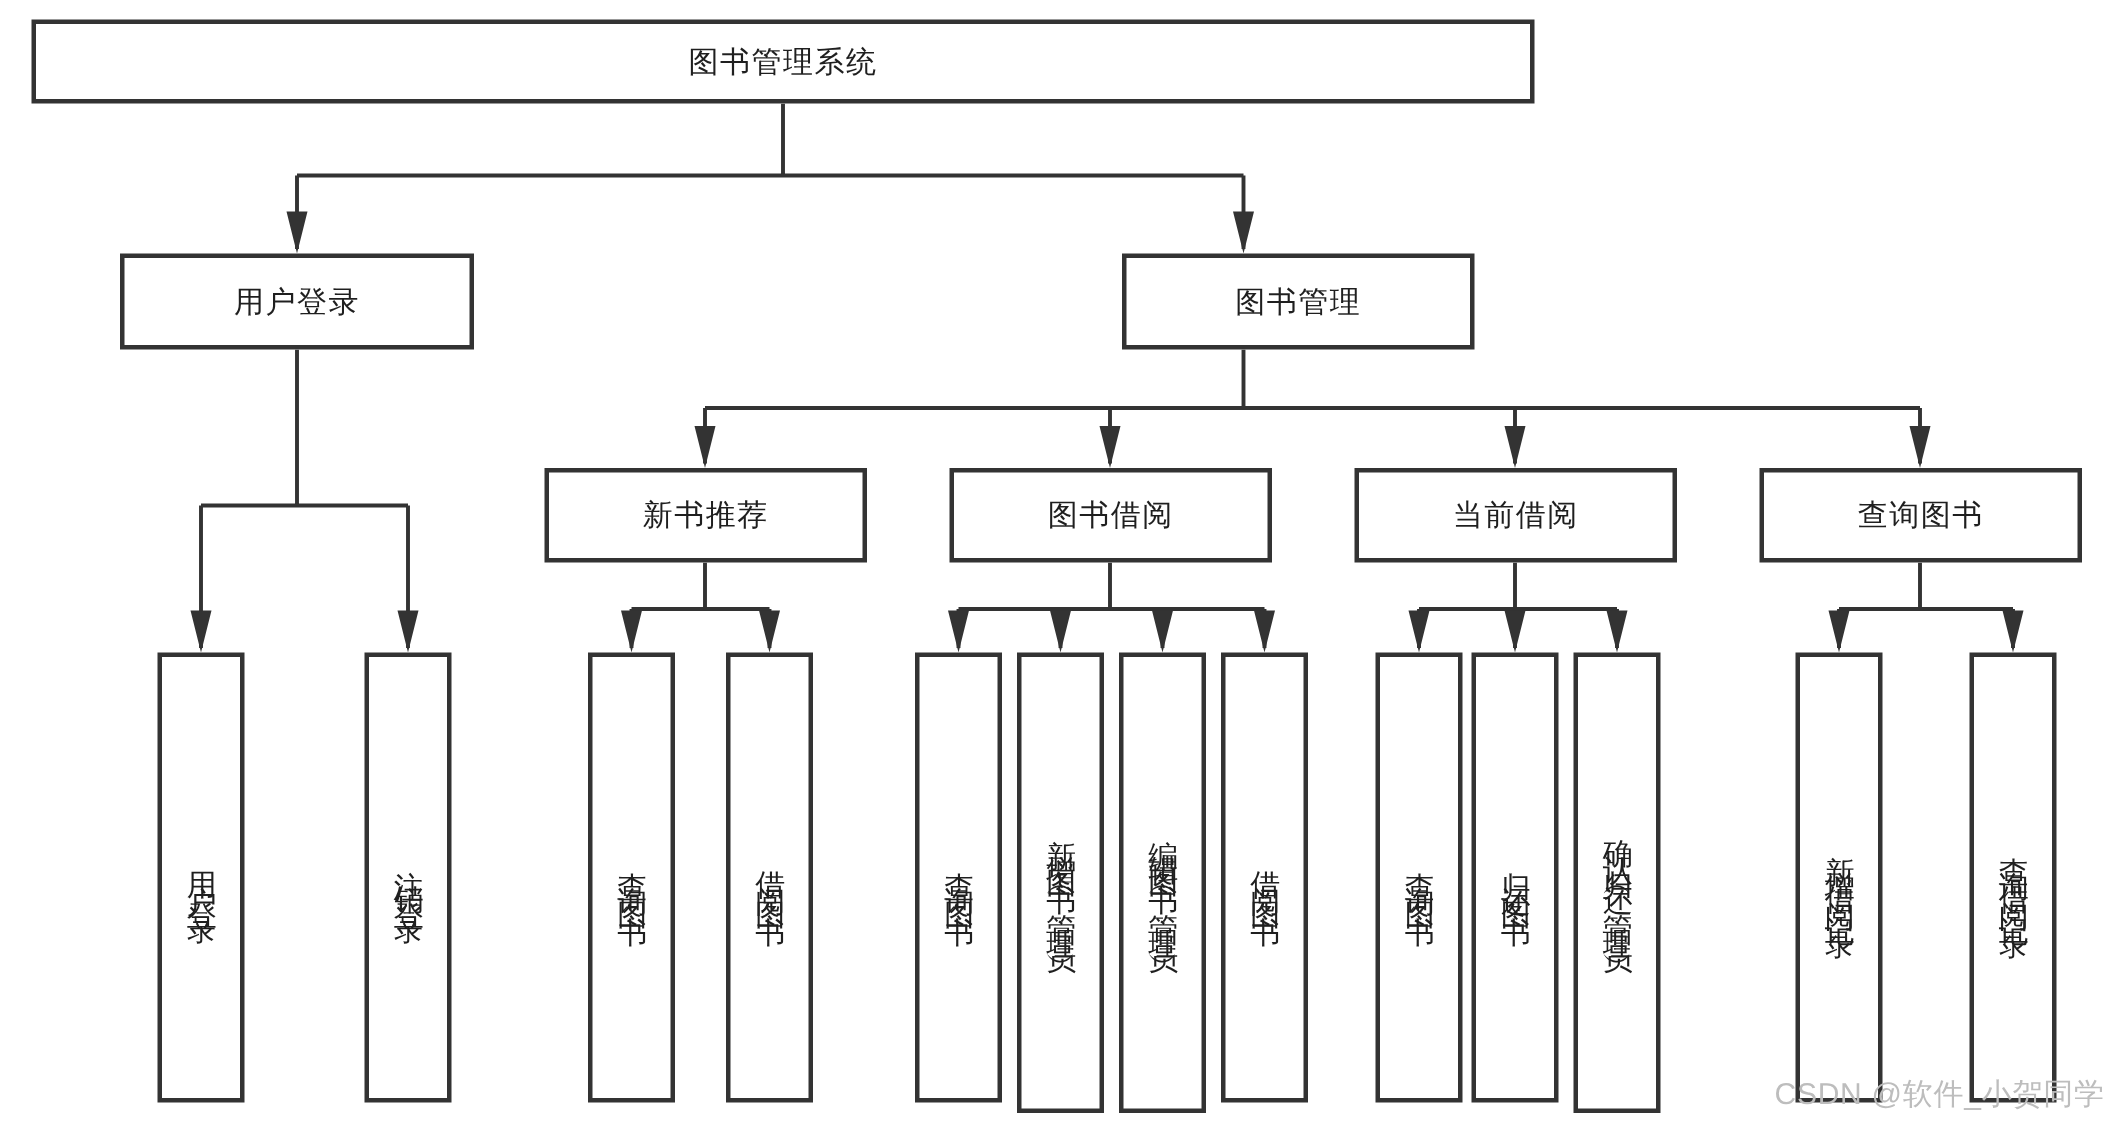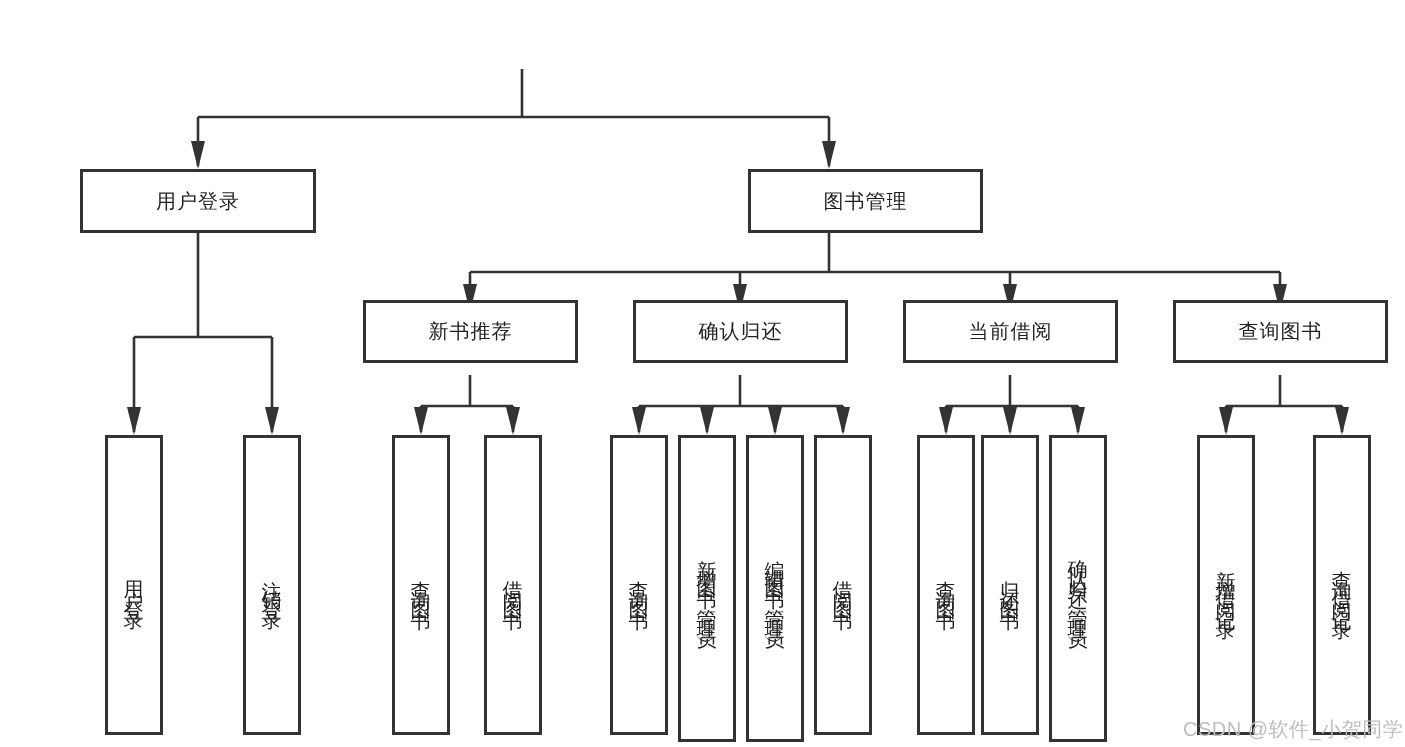--- a/index.html
+++ b/index.html
@@ -26,21 +26,21 @@
     justify-content: center;
     color: #1f1f1f;
     font-size: 20px;
     letter-spacing: 1px;
     z-index: 2;
   }
   .node-root   { left: 21px;  top: 13px;  width: 1002px; height: 56px; }
   .node-l2     { top: 169px; height: 64px; }
   .node-l2a    { left: 80px;  width: 236px; }
   .node-l2b    { left: 748px; width: 235px; }
-  .node-l3     { top: 300px; height: 63px; width: 215px; }
+  .node-l3     { top: 312px; height: 63px; width: 215px; }
   .leaf {
     top: 435px;
     width: 58px;
     height: 300px;
     border-width: 3px;
   }
   .leaf.tall { height: 307px; }
   .vtext {
     writing-mode: vertical-rl;
     text-orientation: mixed;
@@ -92,33 +92,36 @@
       <polygon points="768,407 782,407 775,435"></polygon>
       <polygon points="836,407 850,407 843,435"></polygon>
       <polygon points="939,407 953,407 946,435"></polygon>
       <polygon points="1003,407 1017,407 1010,435"></polygon>
       <polygon points="1071,407 1085,407 1078,435"></polygon>
       <polygon points="1219,407 1233,407 1226,435"></polygon>
       <polygon points="1335,407 1349,407 1342,435"></polygon>
     </g>
   </svg>
 
+  <div class="node node-root">
+    <span>图书管理系统</span>
+  </div>
 
   <div class="node node-l2 node-l2a">
     <span>用户登录</span>
   </div>
   <div class="node node-l2 node-l2b">
     <span>图书管理</span>
   </div>
 
   <div class="node node-l3" style="left:363px">
     <span>新书推荐</span>
   </div>
   <div class="node node-l3" style="left:633px">
-    <span>确认归还</span>
+    <span>图书借阅</span>
   </div>
   <div class="node node-l3" style="left:903px">
     <span>当前借阅</span>
   </div>
   <div class="node node-l3" style="left:1173px">
     <span>查询图书</span>
   </div>
 
   <div class="node leaf" style="left:105px">
     <span class="vtext">用户登录</span>

